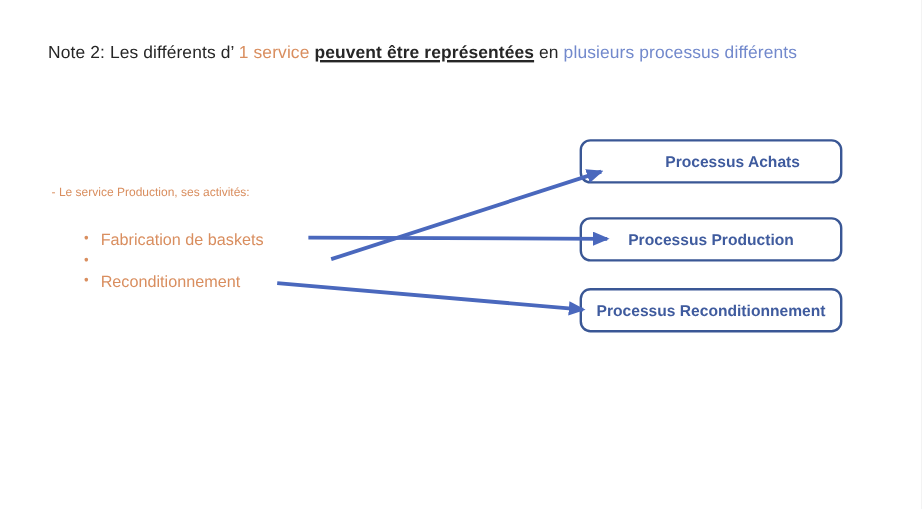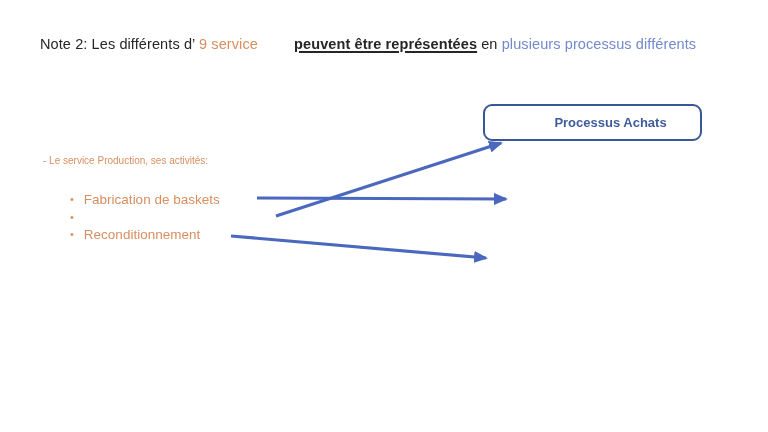--- a/index.html
+++ b/index.html
@@ -28,21 +28,20 @@
     letter-spacing: 0.1px;
     color: var(--ink);
     white-space: nowrap;
   }
   .seg-service { color: var(--orange); }
   .seg-emph {
     font-weight: bold;
     text-decoration: underline;
     text-decoration-thickness: 2px;
     text-underline-offset: 2px;
-    margin-left: 32px;
   }
   .seg-processes { color: var(--title-blue); margin-top: 16px; }
 
   .activities-heading {
     position: absolute;
     left: 43px;
     top: 155px;
     font-size: 10px;
     color: var(--orange);
     white-space: nowrap;
@@ -73,21 +72,21 @@
     border-radius: 9px;
     display: flex;
     align-items: center;
     justify-content: center;
     color: var(--navy-text);
     font-size: 13px;
     font-weight: 600;
     background: #ffffff;
     white-space: nowrap;
   }
-  .box-achats { top: 104px; padding-left: 36px; }
+  .box-achats { top: 116px; padding-left: 36px; }
   .box-production { top: 181px; }
   .box-recond { top: 240px; }
 
   .arrows-layer {
     position: absolute;
     left: 0; top: 0;
     width: 768px; height: 432px;
     pointer-events: none;
   }
   .arrow-line {
@@ -96,21 +95,21 @@
     fill: none;
   }
   .arrowhead-shape { fill: var(--arrow-blue); }
 </style>
 </head>
 <body>
 
 <div class="slide">
 
   <div class="slide-title">
-    <span>Note 2: Les différents d’ </span><span class="seg-service">9 service </span><span class="seg-emph">peuvent être représentées</span><span> en </span><span class="seg-processes">plusieurs processus différents</span>
+    <span>Note 2: Les différents d’ </span><span class="seg-service">1 service </span><span class="seg-emph">peuvent être représentées</span><span> en </span><span class="seg-processes">plusieurs processus différents</span>
   </div>
 
   <div class="activities-heading">- Le service Production, ses activités:</div>
 
   <ul class="activities-list">
     <li>
       <span class="bullet-dot">•</span>
       <span>Fabrication de baskets</span>
     </li>
     <li>
@@ -118,20 +117,26 @@
     </li>
     <li>
       <span class="bullet-dot">•</span>
       <span>Reconditionnement</span>
     </li>
   </ul>
 
   <div class="process-box box-achats">
     <span>Processus Achats</span>
   </div>
+  <div class="process-box box-production">
+    <span>Processus Production</span>
+  </div>
+  <div class="process-box box-recond">
+    <span>Processus Reconditionnement</span>
+  </div>
 
   <svg class="arrows-layer" viewBox="0 0 768 432" xmlns="http://www.w3.org/2000/svg">
     <defs>
       <marker id="arrowhead" markerUnits="userSpaceOnUse" markerWidth="14" markerHeight="12" refX="12" refY="6" orient="auto">
         <path class="arrowhead-shape" d="M0,0 L14,6 L0,12 Z"></path>
       </marker>
     </defs>
     <line class="arrow-line" x1="257" y1="198" x2="506" y2="199" marker-end="url(#arrowhead)"></line>
     <line class="arrow-line" x1="276" y1="216" x2="501" y2="143" marker-end="url(#arrowhead)"></line>
     <line class="arrow-line" x1="231" y1="236" x2="486" y2="258" marker-end="url(#arrowhead)"></line>

